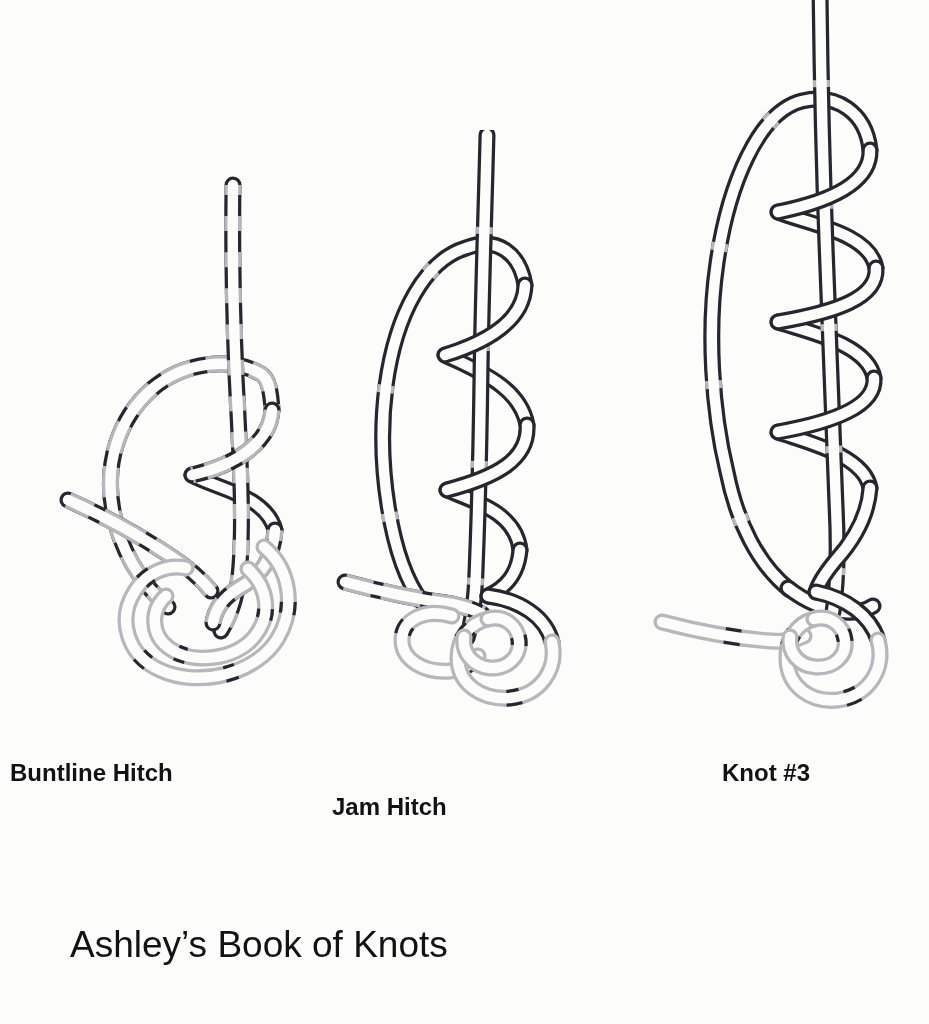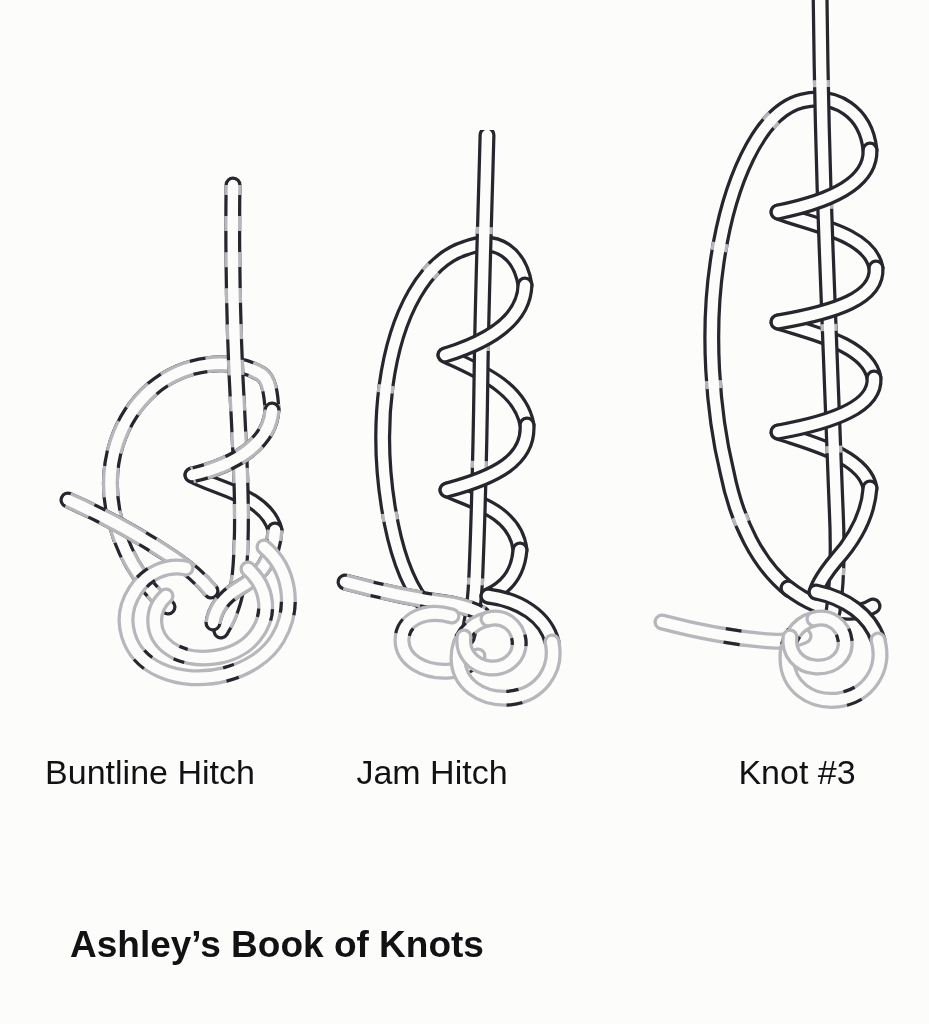--- a/index.html
+++ b/index.html
@@ -15,26 +15,26 @@
     font-family:"Liberation Sans","DejaVu Sans",sans-serif;
   }
   .knot-svg{position:absolute;}
   
   .ro{fill:none;stroke:var(--ink);stroke-width:17;stroke-linecap:round;stroke-linejoin:round;}
   .ro.gray{stroke:var(--gray);}
   .rw{fill:none;stroke:var(--gray);stroke-width:17;stroke-linecap:butt;}
   .rf{fill:none;stroke:var(--ink);stroke-width:17;stroke-linecap:butt;}
   .rc{fill:none;stroke:var(--paper);stroke-width:10.5;stroke-linecap:round;stroke-linejoin:round;}
   .caption{
-    position:absolute;text-align:center;color:var(--text);
-    font-weight:400;font-size:34px;line-height:45px;letter-spacing:0px;
+    position:absolute;color:var(--text);
+    font-weight:700;font-size:24px;line-height:45px;letter-spacing:0px;
   }
   .footer-title{
     position:absolute;left:70px;top:924px;color:var(--text);
-    font-weight:700;font-size:37px;text-align:right;
+    font-weight:400;font-size:37px;text-align:right;
   }
 </style>
 </head>
 <body>
 
 <div class="page">
 
   <svg class="knot-svg" style="left:40px;top:175px" width="280" height="560" viewBox="0 0 280 560">
     <defs>
       <path id="aL" d="M 128,432 C 100,408 80,374 73,336 C 64,288 79,243 112,214 C 145,186 192,182 221,199 C 229,204 231,218 232,235"></path>
@@ -241,21 +241,21 @@
           <use href="#cCU" class="rf" stroke-dasharray="10 90" stroke-dashoffset="66"></use>
           <use href="#cCU" class="rc"></use>
         </g>
     </g>
   </svg>
 
   <div class="caption" style="left:10px;top:750px;width:280px">
     <div>Buntline Hitch</div>
   </div>
 
-  <div class="caption" style="left:332px;top:750px;width:200px">
+  <div class="caption" style="left:332px;top:784px;width:200px">
     <div>Jam Hitch</div>
   </div>
 
   <div class="caption" style="left:722px;top:750px;width:150px">
     <div>Knot #3</div>
   </div>
 
   <div class="footer-title">Ashley’s Book of Knots</div>
 
 </div>

